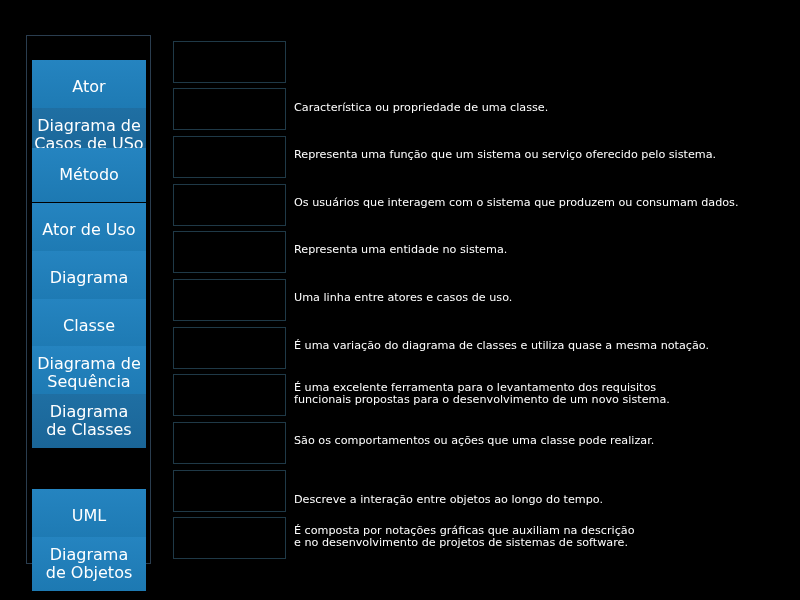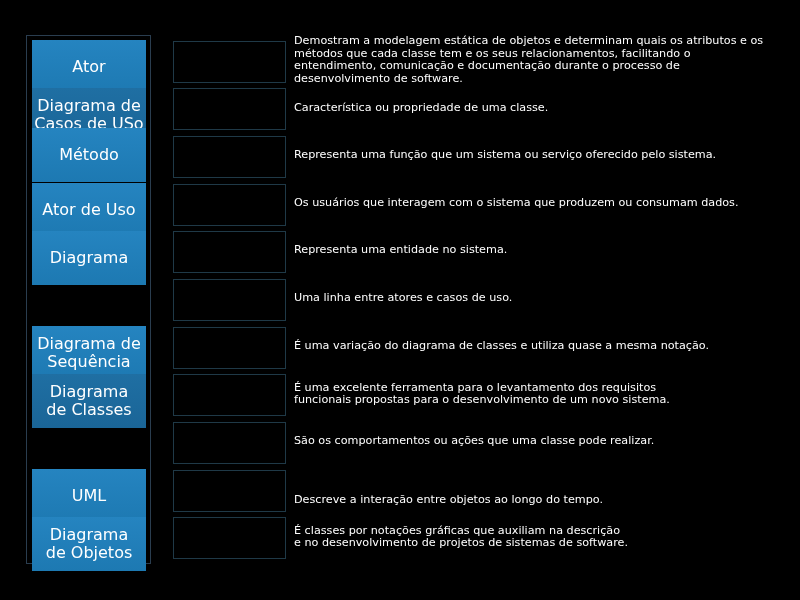--- a/index.html
+++ b/index.html
@@ -21,20 +21,21 @@
       position: absolute;
       left: 32px; width: 114px; height: 54px;
       background: linear-gradient(#2584c0, #1d79b2);
       color: #ffffff;
       display: flex; align-items: center; justify-content: center;
       text-align: center;
       font-size: 16px; line-height: 18px;
       box-sizing: border-box;
       cursor: grab;
       white-space: pre-line;
+      margin-top: 20px;
     }
     .tile.dark { background: linear-gradient(#1f6fa3, #1a6597); }
     .tile.small { font-size: 12.5px; }
     .slot {
       position: absolute;
       left: 173px; width: 113px; height: 42px;
       border: 1px solid #1f3947;
       box-sizing: border-box;
       background: #000;
     }
@@ -52,46 +53,46 @@
 
 <div class="stage">
   <div class="tile-panel"></div>
 
   <div class="tile" style="top:40px">Ator</div>
   <div class="tile dark" style="top:88px">Diagrama de
 Casos de USo</div>
   <div class="tile" style="top:128px">Método</div>
   <div class="tile" style="top:183px">Ator de Uso</div>
   <div class="tile" style="top:231px">Diagrama</div>
+  <div class="tile" style="top:279px">Classe</div>
   <div class="tile" style="top:326px">Diagrama de
 Sequência</div>
   <div class="tile dark" style="top:374px">Diagrama
 de Classes</div>
   <div class="tile" style="top:469px">UML</div>
   <div class="tile" style="top:517px">Diagrama
 de Objetos</div>
 
   <div class="slot" style="top:41px"></div>
   <div class="slot" style="top:88px"></div>
   <div class="slot" style="top:136px"></div>
   <div class="slot" style="top:184px"></div>
   <div class="slot" style="top:231px"></div>
   <div class="slot" style="top:279px"></div>
   <div class="slot" style="top:327px"></div>
   <div class="slot" style="top:374px"></div>
   <div class="slot" style="top:422px"></div>
   <div class="slot" style="top:470px"></div>
   <div class="slot" style="top:517px"></div>
 
-  <div class="desc" style="top:39px;height:42px">Demostram a modelagem estática de objetos e determinam quais os atributos e os métodos que cada classe tem e os seus relacionamentos, facilitando o entendimento, comunicação e documentação durante o processo de desenvolvimento de software.</div>
   <div class="desc" style="top:87px">Característica ou propriedade de uma classe.</div>
   <div class="desc" style="top:134px">Representa uma função que um sistema ou serviço oferecido pelo sistema.</div>
   <div class="desc" style="top:182px">Os usuários que interagem com o sistema que produzem ou consumam dados.</div>
   <div class="desc" style="top:229px">Representa uma entidade no sistema.</div>
   <div class="desc" style="top:277px">Uma linha entre atores e casos de uso.</div>
   <div class="desc" style="top:325px">É uma variação do diagrama de classes e utiliza quase a mesma notação.</div>
   <div class="desc" style="top:373px">É uma excelente ferramenta para o levantamento dos requisitos
 funcionais propostas para o desenvolvimento de um novo sistema.</div>
   <div class="desc" style="top:420px">São os comportamentos ou ações que uma classe pode realizar.</div>
   <div class="desc" style="top:479px">Descreve a interação entre objetos ao longo do tempo.</div>
-  <div class="desc" style="top:516px">É classes por notações gráficas que auxiliam na descrição
+  <div class="desc" style="top:516px">É composta por notações gráficas que auxiliam na descrição
 e no desenvolvimento de projetos de sistemas de software.</div>
 </div>
 
 </body></html>

